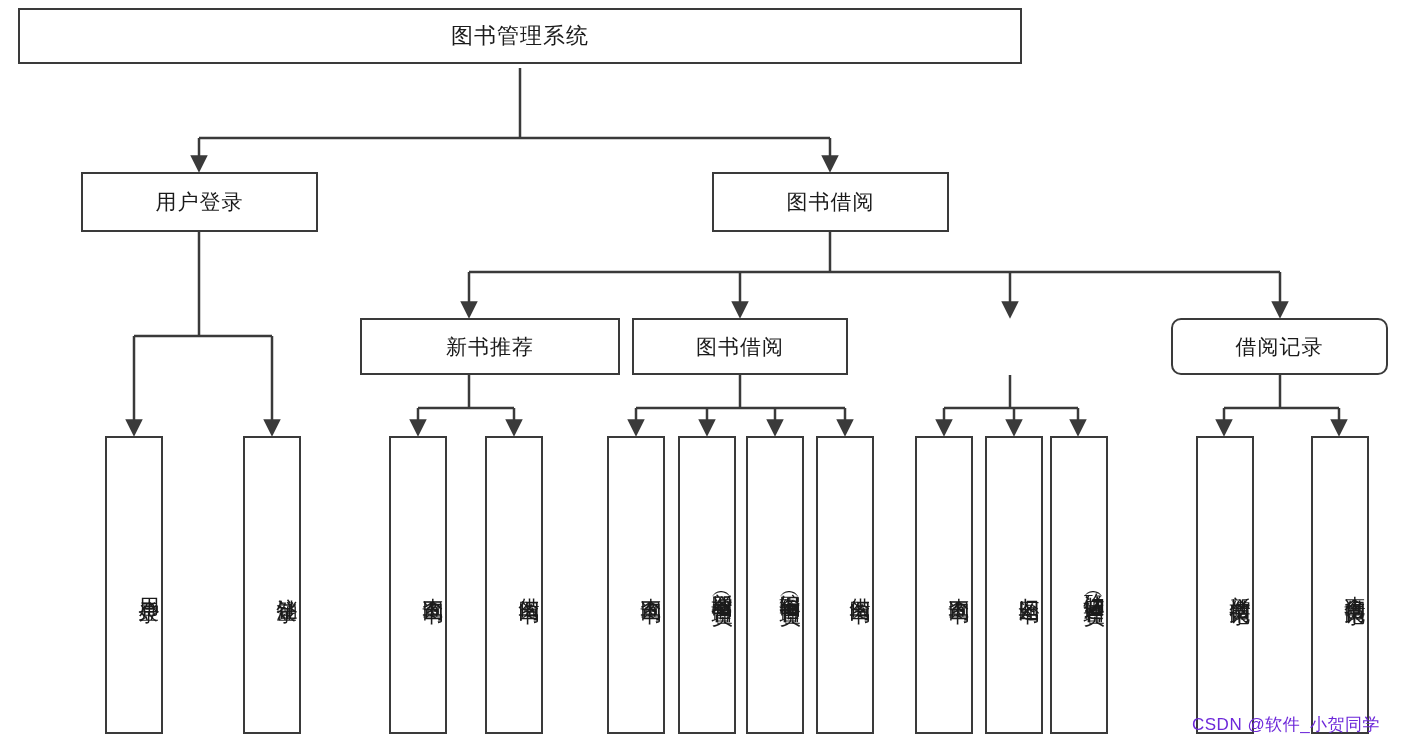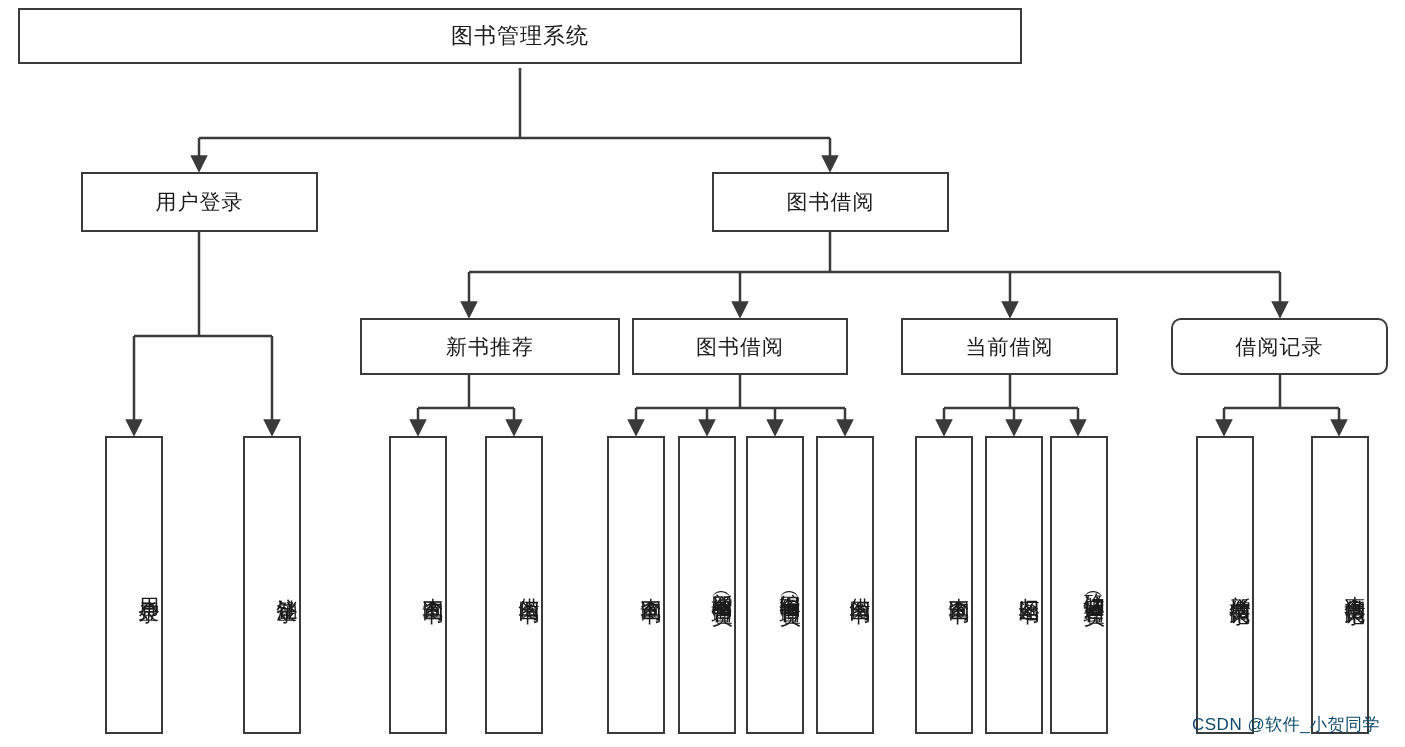--- a/index.html
+++ b/index.html
@@ -55,21 +55,21 @@
   .node.vertical .label {
     writing-mode: vertical-rl;
     text-orientation: upright;
     display: block;
   }
   .node.root {
     font-size: 22px;
   }
   .watermark {
     position: absolute;
-    color: #0c4a6e;
+    color: #6d28d9;
     font-size: 17px;
     letter-spacing: 0.5px;
     white-space: nowrap;
     user-select: none;
   }
 </style>
 </head>
 <body>
 
 <div id="diagram">
@@ -134,23 +134,20 @@
   <div class="node horizontal" style="left:712px; top:172px; width:237px; height:60px;">
     <span class="label">图书借阅</span>
   </div>
 
   <div class="node horizontal" style="left:360px; top:318px; width:260px; height:57px;">
     <span class="label">新书推荐</span>
   </div>
   <div class="node horizontal" style="left:632px; top:318px; width:216px; height:57px;">
     <span class="label">图书借阅</span>
   </div>
-  <div class="node horizontal" style="left:901px; top:318px; width:217px; height:57px;">
-    <span class="label">当前借阅</span>
-  </div>
   <div class="node horizontal" style="left:1171px; top:318px; width:217px; height:57px;border-radius:10px;">
     <span class="label">借阅记录</span>
   </div>
 
   <div class="node vertical" style="left:105px; top:436px; width:58px; height:298px;">
     <span class="label">用户登录</span>
   </div>
   <div class="node vertical" style="left:243px; top:436px; width:58px; height:298px;">
     <span class="label">注销登录</span>
   </div>

